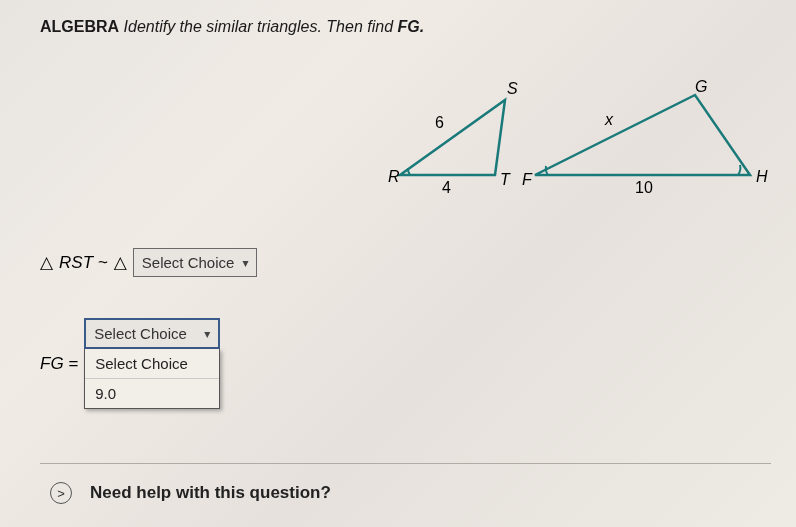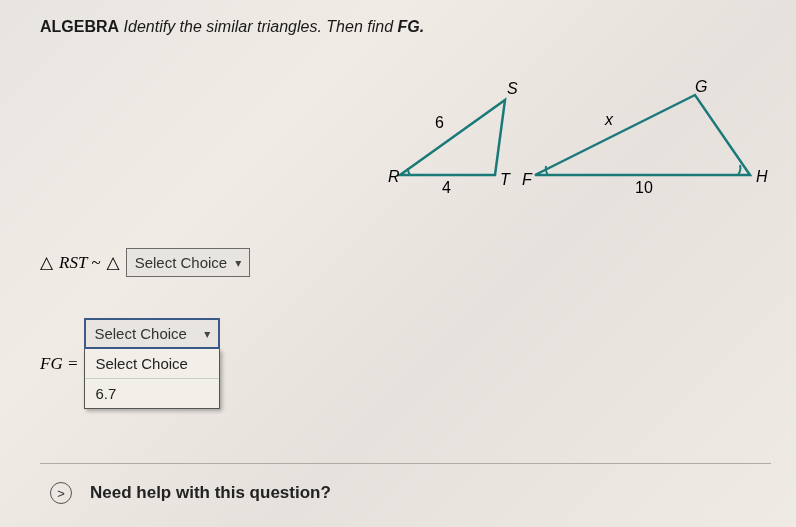--- a/index.html
+++ b/index.html
@@ -33,21 +33,21 @@
       top: 248px;
       left: 40px;
       display: flex;
       align-items: center;
       gap: 6px;
       font-size: 17px;
     }
     .triangle-sym {
       font-size: 17px;
     }
-    .italic { font-style: italic; font-family: Liberation Serif, serif; }
+    .italic { font-style: italic; }
     .select-box {
       border: 1px solid #6a6a6a;
       background: #e8e4df;
       padding: 5px 8px;
       font-size: 15px;
       color: #333;
       display: flex;
       align-items: center;
       gap: 8px;
       cursor: pointer;
@@ -166,21 +166,21 @@
 <div class="answer-row-2">
   <span class="fg-label">
     <span class="italic">FG =</span>
     <span class="fg-select-container">
       <div class="select-box" style="width:136px; border:2px solid #3a5a8a; justify-content:space-between;">
         <span>Select Choice</span>
         <span class="chev">▾</span>
       </div>
       <div class="dropdown-options">
         <div class="dropdown-option">Select Choice</div>
-        <div class="dropdown-option">6.7</div>
+        <div class="dropdown-option">9.0</div>
       </div>
     </span>
   </span>
 </div>
 
 <div class="footer-divider"></div>
 <div class="help-row">
   <div class="help-icon">
     <span>&gt;</span>
   </div>

